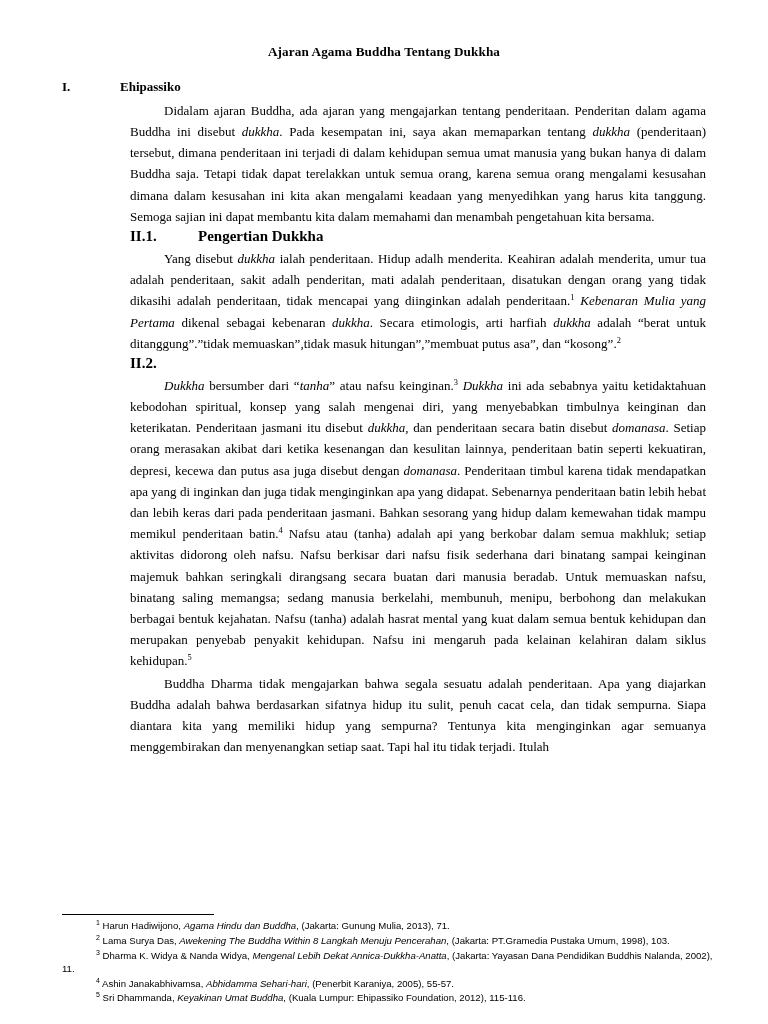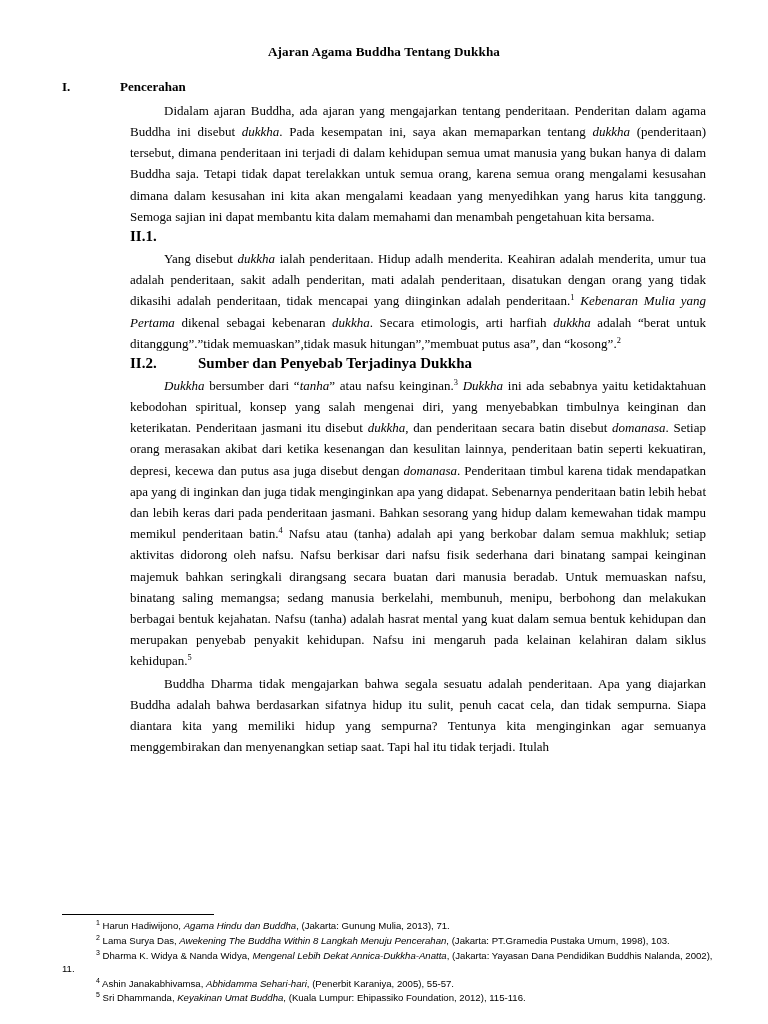--- a/index.html
+++ b/index.html
@@ -113,35 +113,35 @@
 </style>
 </head>
 <body>
 
 <div class="page">
 
   <div class="doc-title">Ajaran Agama Buddha Tentang Dukkha</div>
 
   <div class="sec-head">
     <span class="num">I.</span>
-    <span class="txt">Pencerahan</span>
+    <span class="txt">Ehipassiko</span>
   </div>
 
   <p class="para intro"><span>Didalam ajaran Buddha, ada ajaran yang mengajarkan tentang penderitaan. Penderitan dalam agama Buddha ini disebut </span><em>dukkha</em><span>. Pada kesempatan ini, saya akan memaparkan tentang </span><em>dukkha</em><span> (penderitaan) tersebut, dimana penderitaan ini terjadi di dalam kehidupan semua umat manusia yang bukan hanya di dalam Buddha saja. Tetapi tidak dapat terelakkan untuk semua orang, karena semua orang mengalami kesusahan dimana dalam kesusahan ini kita akan mengalami keadaan yang menyedihkan yang harus kita tanggung. Semoga sajian ini dapat membantu kita dalam memahami dan menambah pengetahuan kita bersama.</span></p>
 
 
   <div class="sub-head">
     <span class="num">II.1.</span>
+    <span class="txt">Pengertian Dukkha</span>
   </div>
 
   <p class="para"><span>Yang disebut </span><em>dukkha</em><span> ialah penderitaan. Hidup adalh menderita. Keahiran adalah menderita, umur tua adalah penderitaan, sakit adalh penderitan, mati adalah penderitaan, disatukan dengan orang yang tidak dikasihi adalah penderitaan, tidak mencapai yang diinginkan adalah penderitaan.</span><sup>1</sup><span> </span><em>Kebenaran Mulia yang Pertama</em><span> dikenal sebagai kebenaran </span><em>dukkha</em><span>. Secara etimologis, arti harfiah </span><em>dukkha</em><span> adalah “berat untuk ditanggung”.”tidak memuaskan”,tidak masuk hitungan”,”membuat putus asa”, dan “kosong”.</span><sup>2</sup></p>
 
   <div class="sub-head">
     <span class="num">II.2.</span>
-    <span class="txt">Sumber dan Penyebab Terjadinya Dukkha</span>
   </div>
 
   <p class="para"><em>Dukkha</em><span> bersumber dari “</span><em>tanha</em><span>” atau nafsu keinginan.</span><sup>3</sup><em> Dukkha</em><span> ini ada sebabnya yaitu ketidaktahuan kebodohan spiritual, konsep yang salah mengenai diri, yang menyebabkan timbulnya keinginan dan keterikatan. Penderitaan jasmani itu disebut </span><em>dukkha</em><span>, dan penderitaan secara batin disebut </span><em>domanasa</em><span>. Setiap orang merasakan akibat dari ketika kesenangan dan kesulitan lainnya, penderitaan batin seperti kekuatiran, depresi, kecewa dan putus asa juga disebut dengan </span><em>domanasa</em><span>. Penderitaan timbul karena tidak mendapatkan apa yang di inginkan dan juga tidak menginginkan apa yang didapat. Sebenarnya penderitaan batin lebih hebat dan lebih keras dari pada penderitaan jasmani. Bahkan sesorang yang hidup dalam kemewahan tidak mampu memikul penderitaan batin.</span><sup>4</sup><span> Nafsu atau (tanha) adalah api yang berkobar dalam semua makhluk; setiap aktivitas didorong oleh nafsu. Nafsu berkisar dari nafsu fisik sederhana dari binatang sampai keinginan majemuk bahkan seringkali dirangsang secara buatan dari manusia beradab. Untuk memuaskan nafsu, binatang saling memangsa; sedang manusia berkelahi, membunuh, menipu, berbohong dan melakukan berbagai bentuk kejahatan. Nafsu (tanha) adalah hasrat mental yang kuat dalam semua bentuk kehidupan dan merupakan penyebab penyakit kehidupan. Nafsu ini mengaruh pada kelainan kelahiran dalam siklus kehidupan.</span><sup>5</sup></p>
 
 
   <p class="para"><span>Buddha Dharma tidak mengajarkan bahwa segala sesuatu adalah penderitaan. Apa yang diajarkan Buddha adalah bahwa berdasarkan sifatnya hidup itu sulit, penuh cacat cela, dan tidak sempurna. Siapa diantara kita yang memiliki hidup yang sempurna? Tentunya kita menginginkan agar semuanya menggembirakan dan menyenangkan setiap saat. Tapi hal itu tidak terjadi. Itulah</span></p>
 
   <div class="footnotes">
     <div class="fn-rule"></div>
     <div class="fn-list">

